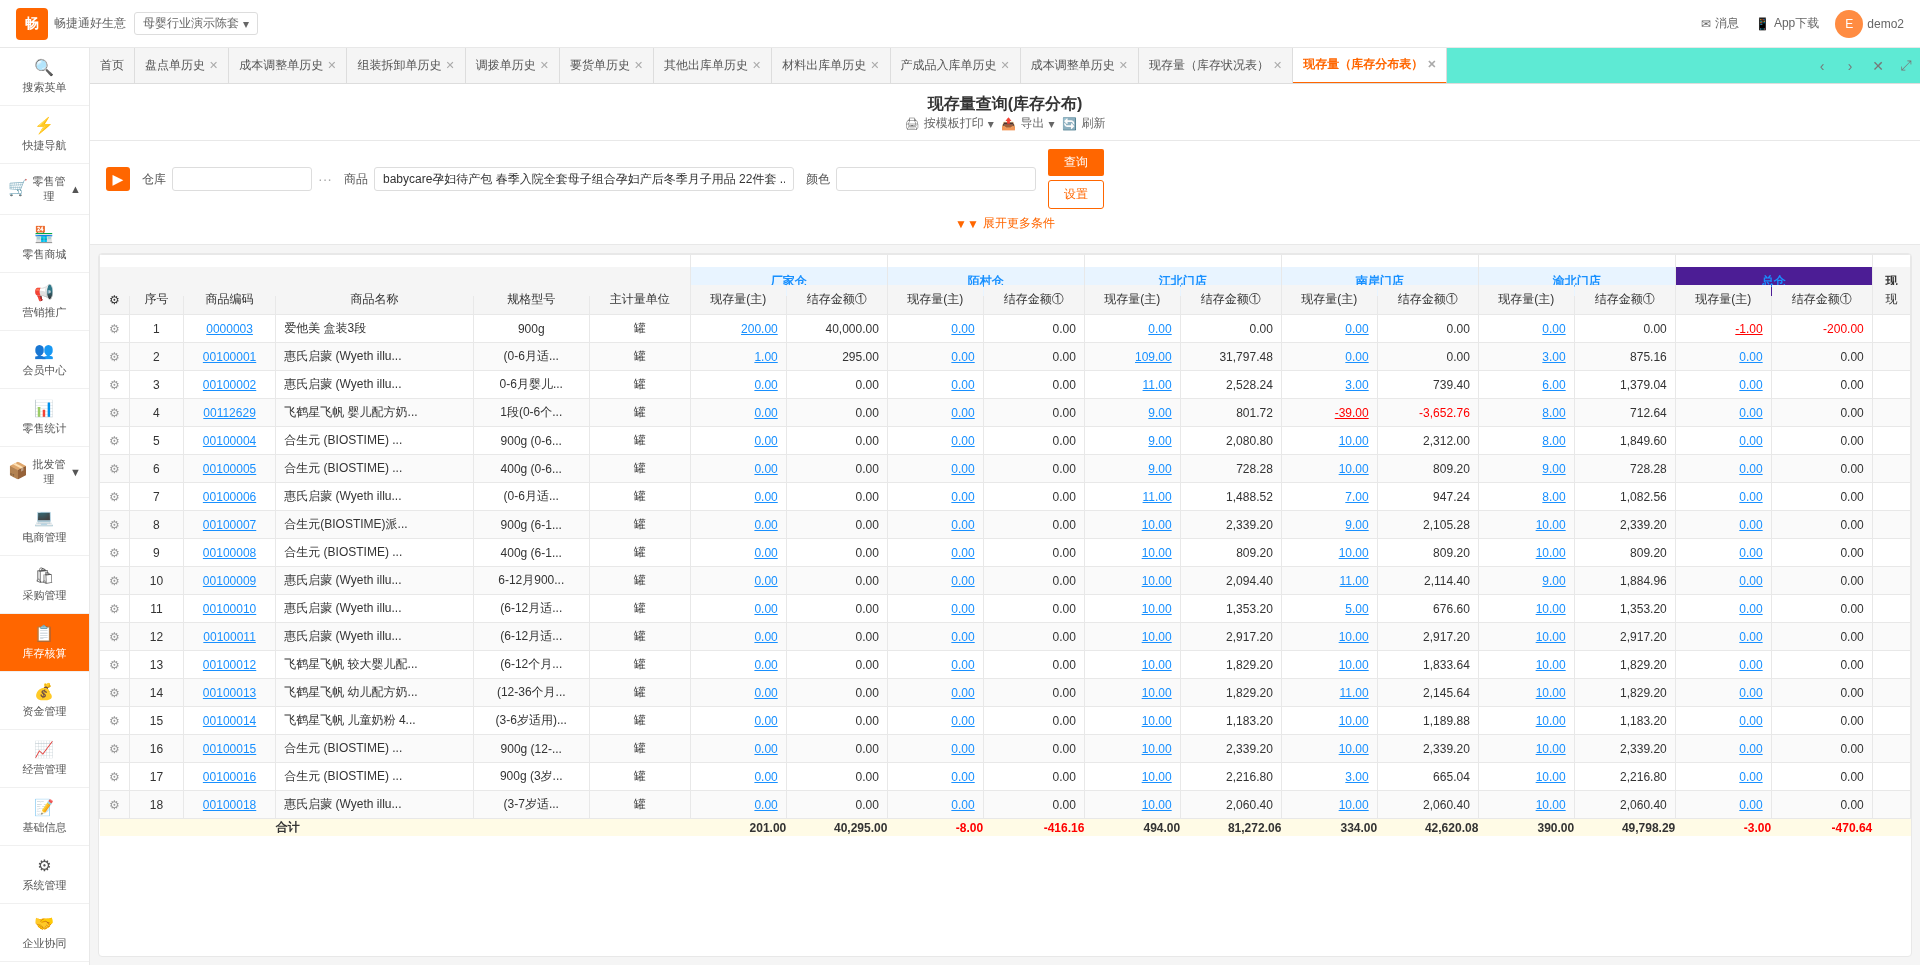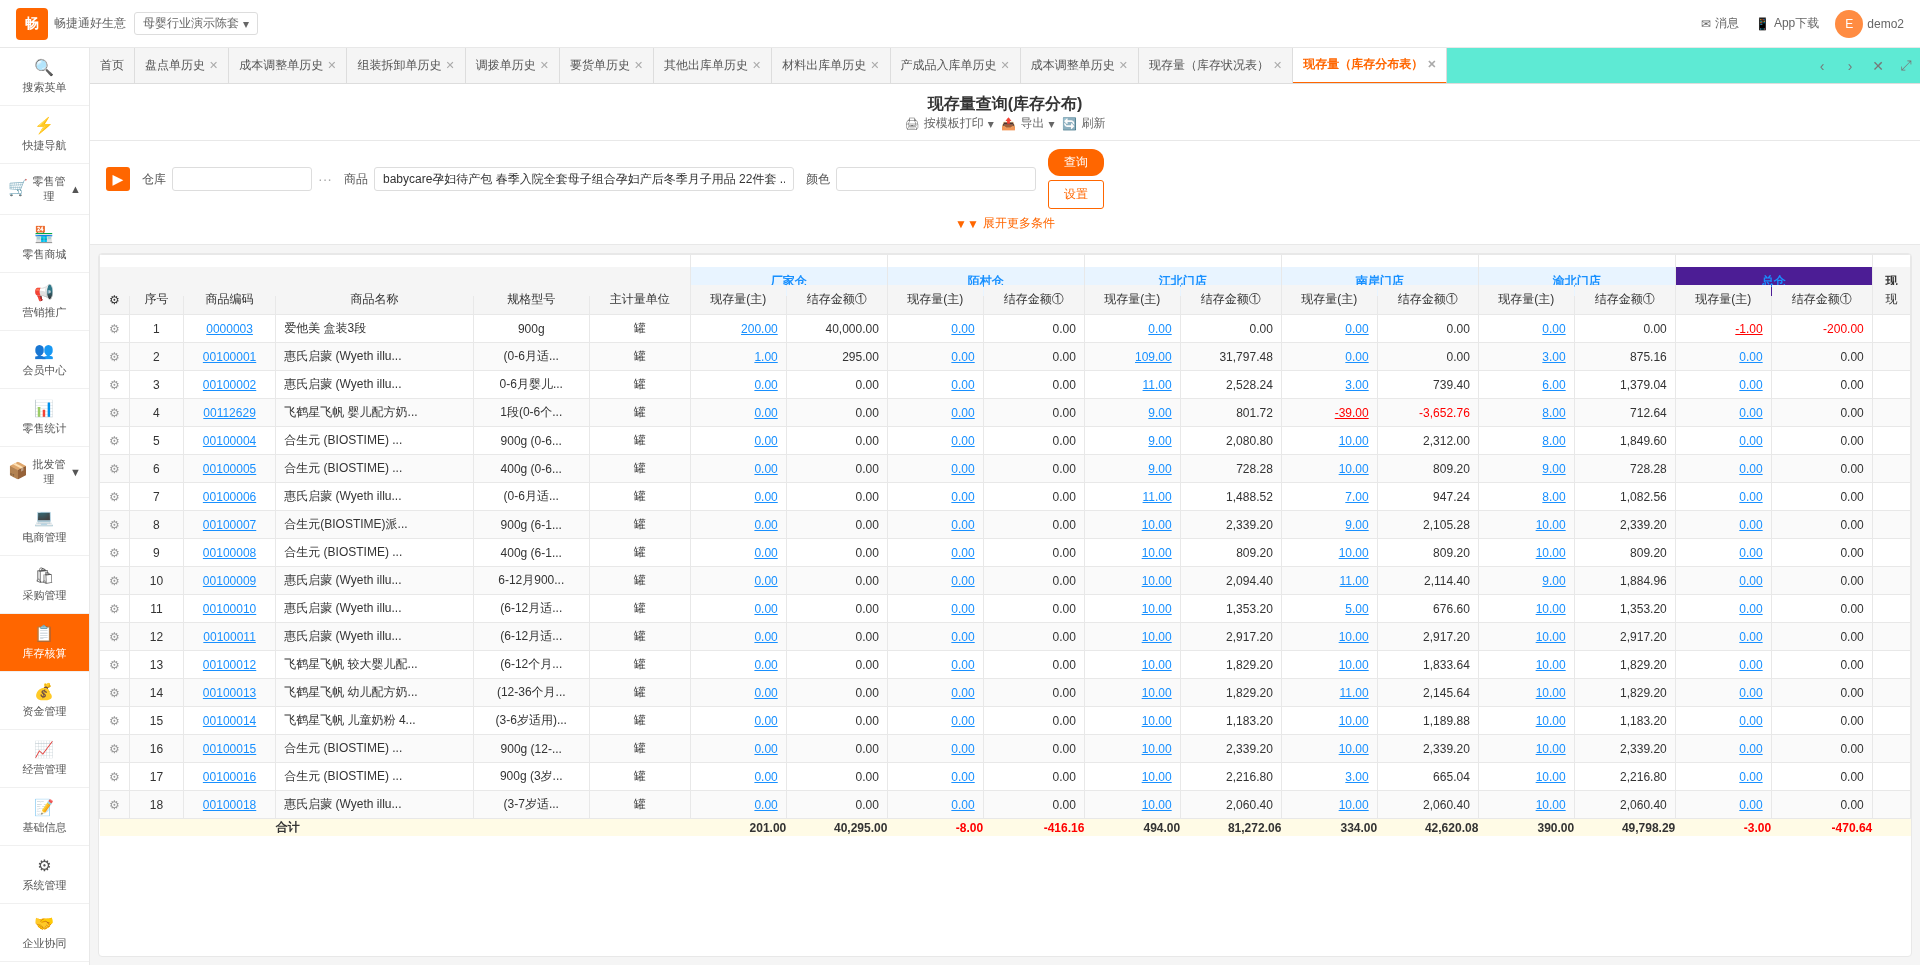--- a/index.html
+++ b/index.html
@@ -151,21 +151,21 @@
     .filter-input-color { width: 200px; }
     .filter-dots { color: #aaa; font-size: 14px; cursor: pointer; }
     .expand-more-btn {
       display: flex; align-items: center; gap: 4px;
       color: #ff6600; font-size: 12px; cursor: pointer;
       margin: 4px auto;
       width: fit-content;
     }
     .search-btn {
       background: #ff6600; color: #fff; border: none;
-      padding: 5px 16px; border-radius: 12px; cursor: pointer; font-size: 12px;
+      padding: 5px 16px; border-radius: 2px; cursor: pointer; font-size: 12px;
     }
     .setting-btn {
       background: #fff; color: #ff6600; border: 1px solid #ff6600;
       padding: 5px 12px; border-radius: 3px; cursor: pointer; font-size: 12px;
     }
     .btn-group { display: flex; flex-direction: column; gap: 4px; }
 
     
     .table-wrapper {
       flex: 1;

